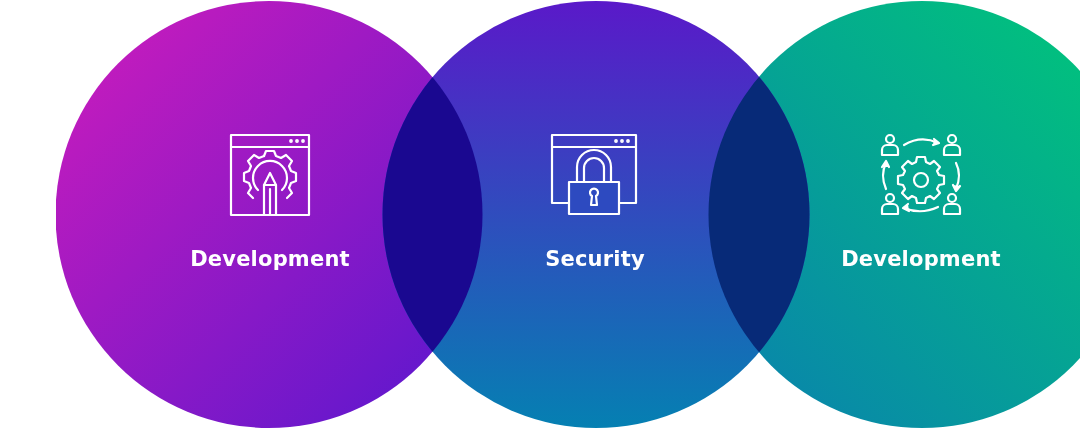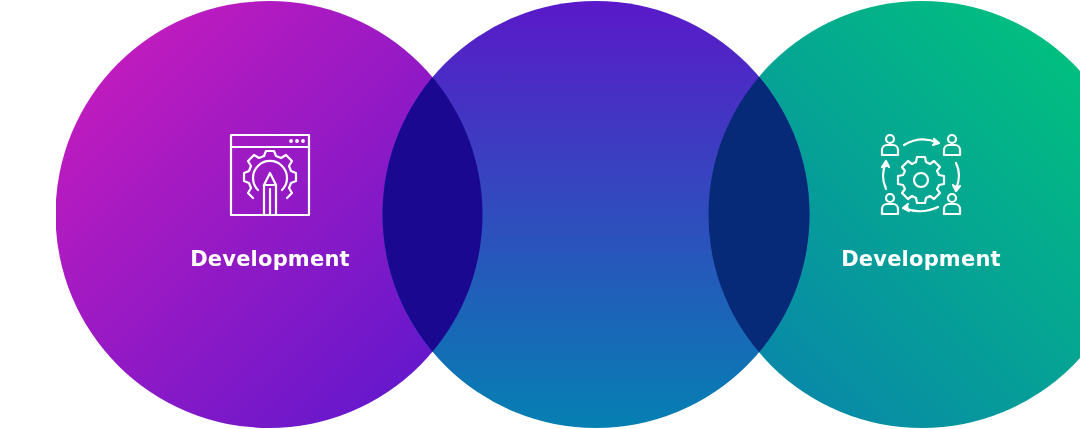--- a/index.html
+++ b/index.html
@@ -60,20 +60,34 @@
       <path d="M36 23 L38 18 H46 L48 23 L53 25 L58 22 L64 28 L61 33 L63 38 L68 40 V48 L63 50 L61 55 L64 60 L59 65"></path>
       <path d="M48 23 M36 23 L31 25 L26 22 L20 28 L23 33 L21 38 L16 40 V48 L21 50 L23 55 L20 60 L25 65"></path>
       <path d="M30 57 A17 17 0 1 1 54 57"></path>
       <path d="M36 82 V52 L42 40 L48 52 V82"></path>
       <line x1="36" y1="52" x2="48" y2="52"></line>
       <line x1="42" y1="56" x2="42" y2="82"></line>
     </svg>
     <span class="label">Development</span>
   </div>
 
+  <div class="node" style="left:389px; top:133px;">
+    <svg class="icon" width="90" height="84" viewBox="0 0 90 84" fill="none" stroke="#ffffff" stroke-width="2.2" stroke-linejoin="round" stroke-linecap="round">
+      <rect x="2" y="2" width="84" height="68"></rect>
+      <line x1="2" y1="14" x2="86" y2="14"></line>
+      <circle cx="66" cy="8" r="0.8" fill="#fff"></circle>
+      <circle cx="72" cy="8" r="0.8" fill="#fff"></circle>
+      <circle cx="78" cy="8" r="0.8" fill="#fff"></circle>
+      <path d="M27 49 V34 A17 17 0 0 1 61 34 V49"></path>
+      <path d="M34 49 V35 A10 10 0 0 1 54 35 V49"></path>
+      <rect x="19" y="49" width="50" height="32" fill="#2d4ac0"></rect>
+      <path d="M41 72 L42 63 A4 4 0 1 1 46 63 L47 72 Z"></path>
+    </svg>
+    <span class="label">Security</span>
+  </div>
 
   <div class="node" style="left:715px; top:133px;">
     <svg class="icon" width="90" height="84" viewBox="0 0 90 84" fill="none" stroke="#ffffff" stroke-width="2.2" stroke-linejoin="round" stroke-linecap="round">
 
       <circle cx="14" cy="6" r="4"></circle>
       <path d="M6 22 V17 A5 5 0 0 1 11 12 H17 A5 5 0 0 1 22 17 V22 Z"></path>
       <circle cx="76" cy="6" r="4"></circle>
       <path d="M68 22 V17 A5 5 0 0 1 73 12 H79 A5 5 0 0 1 84 17 V22 Z"></path>
       <circle cx="14" cy="65" r="4"></circle>
       <path d="M6 81 V76 A5 5 0 0 1 11 71 H17 A5 5 0 0 1 22 76 V81 Z"></path>

